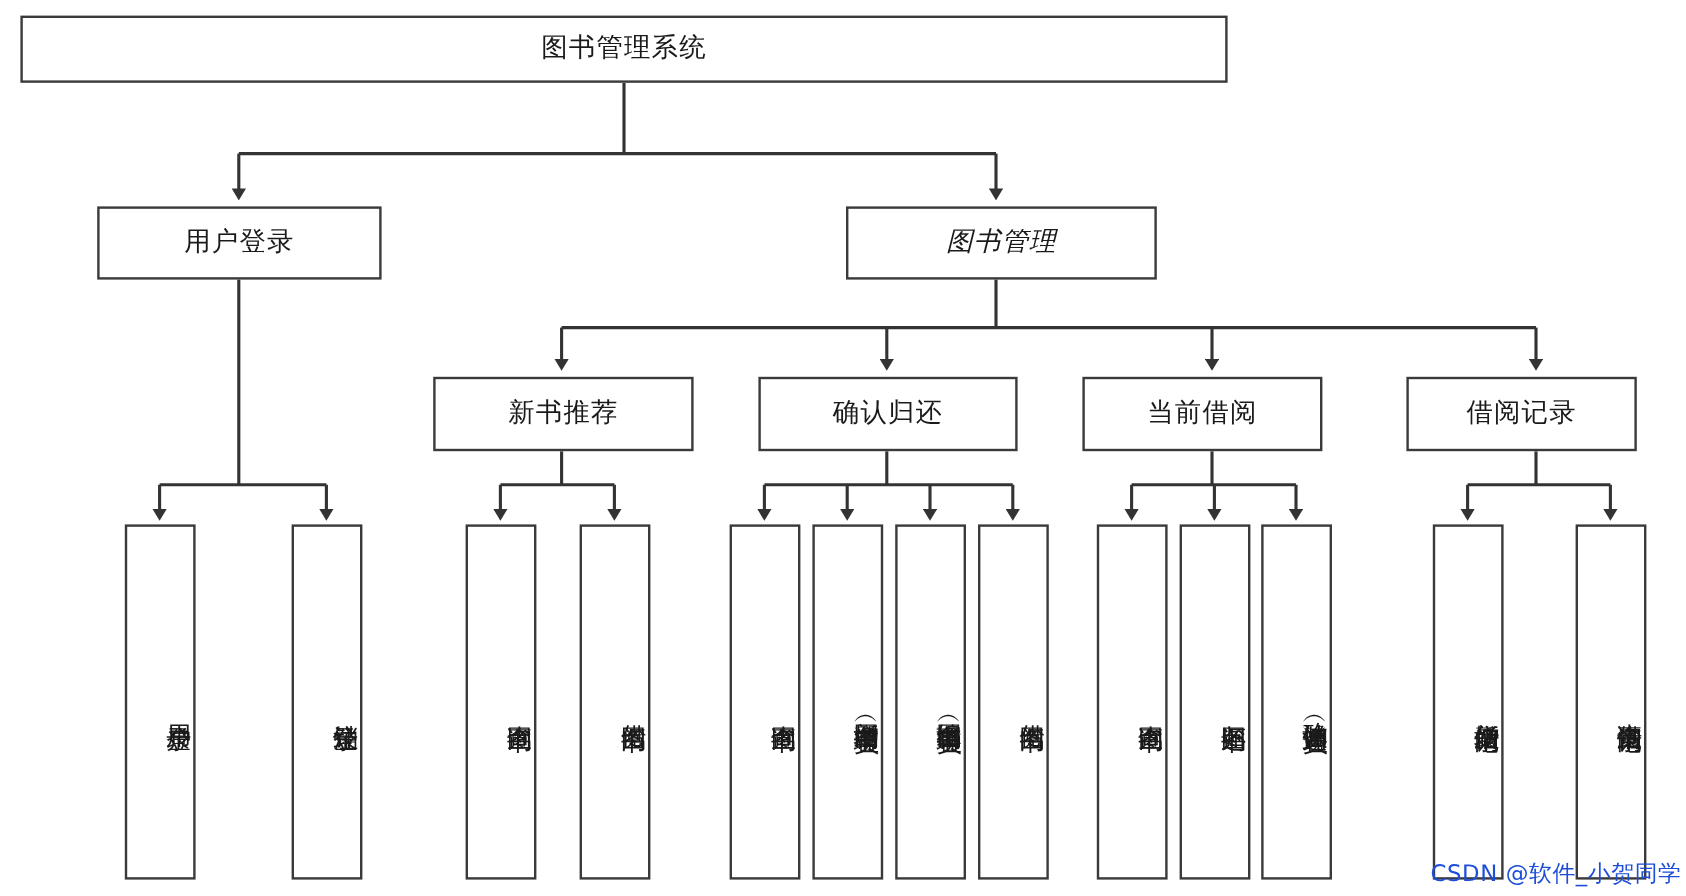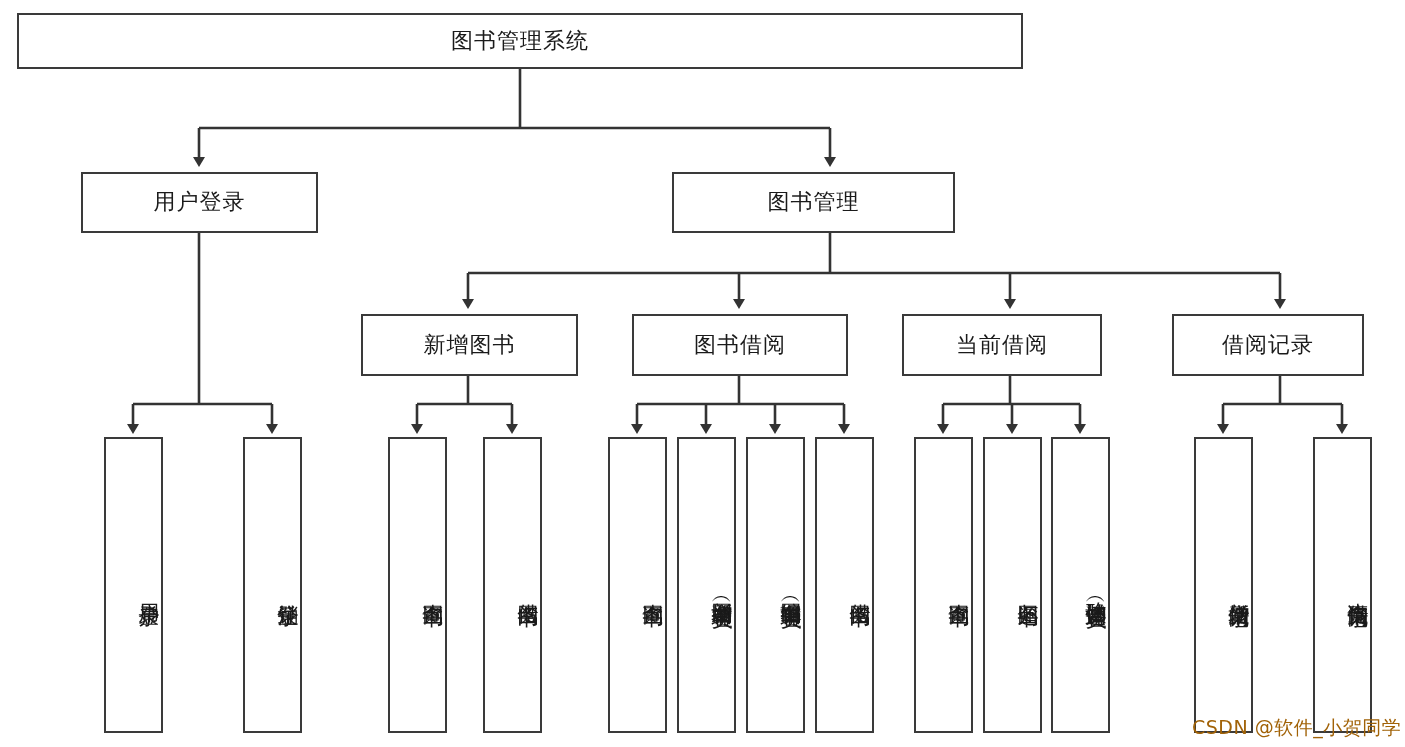--- a/index.html
+++ b/index.html
@@ -49,21 +49,21 @@
     white-space: nowrap;
   }
   .node-v .vtext {
     writing-mode: vertical-rl;
     text-orientation: upright;
     display: block;
   }
   .watermark {
     position: absolute;
     font-size: 19px;
-    color: #a16207;
+    color: #1d4ed8;
     white-space: nowrap;
     letter-spacing: 0.5px;
     font-family: "DejaVu Sans", "Liberation Sans", sans-serif;
   }
 </style>
 </head>
 <body>
 
 <div id="canvas">
 
@@ -113,24 +113,24 @@
       <path d="M1280,376 L1280,404"></path>
       <path d="M1223,404 L1342,404"></path>
       <path d="M1223,404 L1223,425" marker-end="url(#arw)"></path>
       <path d="M1342,404 L1342,425" marker-end="url(#arw)"></path>
     </g>
   </svg>
 
   <div class="node node-h" style="left:17px; top:13px; width:1006px; height:56px;">图书管理系统</div>
 
   <div class="node node-h" style="left:81px; top:172px; width:237px; height:61px;">用户登录</div>
-  <div class="node node-h" style="left:672px; top:172px; width:283px; height:61px;">图书管理</div>
+  <div class="node node-h" style="left:705px; top:172px; width:259px; height:61px;font-style:italic;">图书管理</div>
 
-  <div class="node node-h" style="left:361px; top:314px; width:217px; height:62px;">新增图书</div>
-  <div class="node node-h" style="left:632px; top:314px; width:216px; height:62px;">图书借阅</div>
+  <div class="node node-h" style="left:361px; top:314px; width:217px; height:62px;">新书推荐</div>
+  <div class="node node-h" style="left:632px; top:314px; width:216px; height:62px;">确认归还</div>
   <div class="node node-h" style="left:902px; top:314px; width:200px; height:62px;">当前借阅</div>
   <div class="node node-h" style="left:1172px; top:314px; width:192px; height:62px;">借阅记录</div>
 
   <div class="node node-v" style="left:104px; top:437px; width:59px; height:296px;">
     <span class="vtext">用户登录</span>
   </div>
   <div class="node node-v" style="left:243px; top:437px; width:59px; height:296px;">
     <span class="vtext">注销登录</span>
   </div>
 

